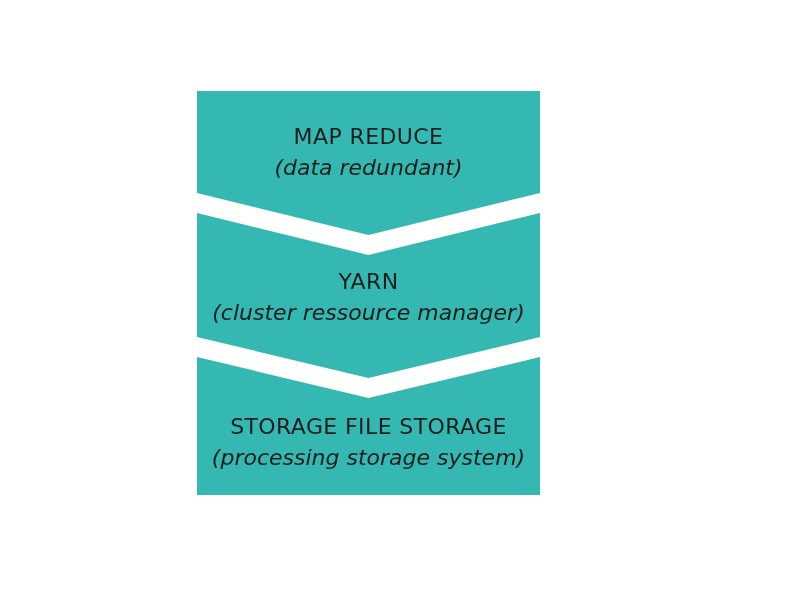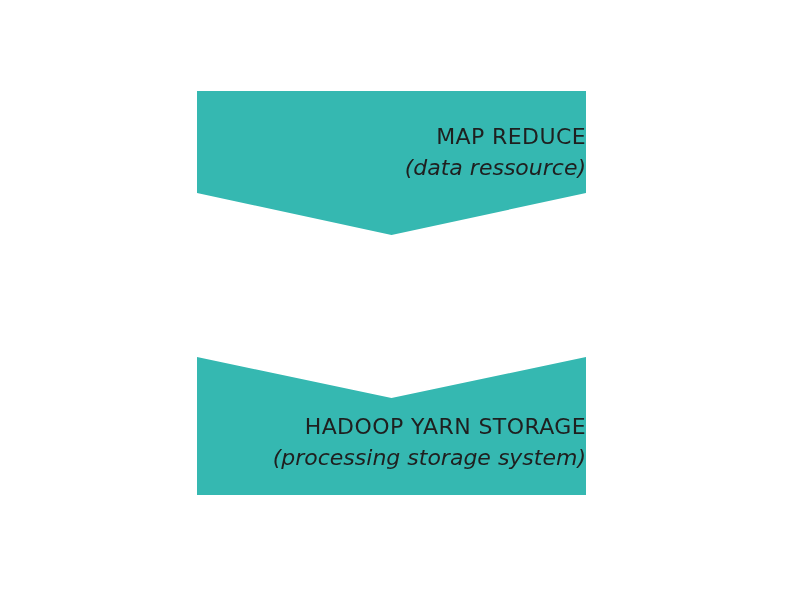--- a/index.html
+++ b/index.html
@@ -19,24 +19,24 @@
   .diagram {
     position: absolute;
     left: 197px;
     top: 91px;
     width: 389px;
     height: 404px;
   }
   .layer {
     position: absolute;
     left: 0;
-    width: 389px;
+    width: 343px;
     background: var(--block, #35b8b1);
     color: var(--text, #1f1f1f);
-    text-align: right;
+    text-align: center;
     box-sizing: border-box;
   }
   
   .layer-1 {
     top: 0;
     height: 144px;
     clip-path: polygon(0 0, 100% 0, 100% 102px, 50% 144px, 0 102px);
     padding-top: 30px;
   }
   
@@ -69,23 +69,27 @@
   }
 </style>
 </head>
 <body>
 
 <div class="canvas">
   <div class="diagram">
 
     <div class="layer layer-1">
       <div class="layer-title">MAP REDUCE</div>
-      <div class="layer-subtitle">(data ressource)</div>
+      <div class="layer-subtitle">(data redundant)</div>
     </div>
 
+    <div class="layer layer-2">
+      <div class="layer-title">YARN</div>
+      <div class="layer-subtitle">(cluster ressource manager)</div>
+    </div>
 
     <div class="layer layer-3">
-      <div class="layer-title">HADOOP YARN STORAGE</div>
+      <div class="layer-title">STORAGE FILE STORAGE</div>
       <div class="layer-subtitle">(processing storage system)</div>
     </div>
 
   </div>
 </div>
 
 </body></html>

